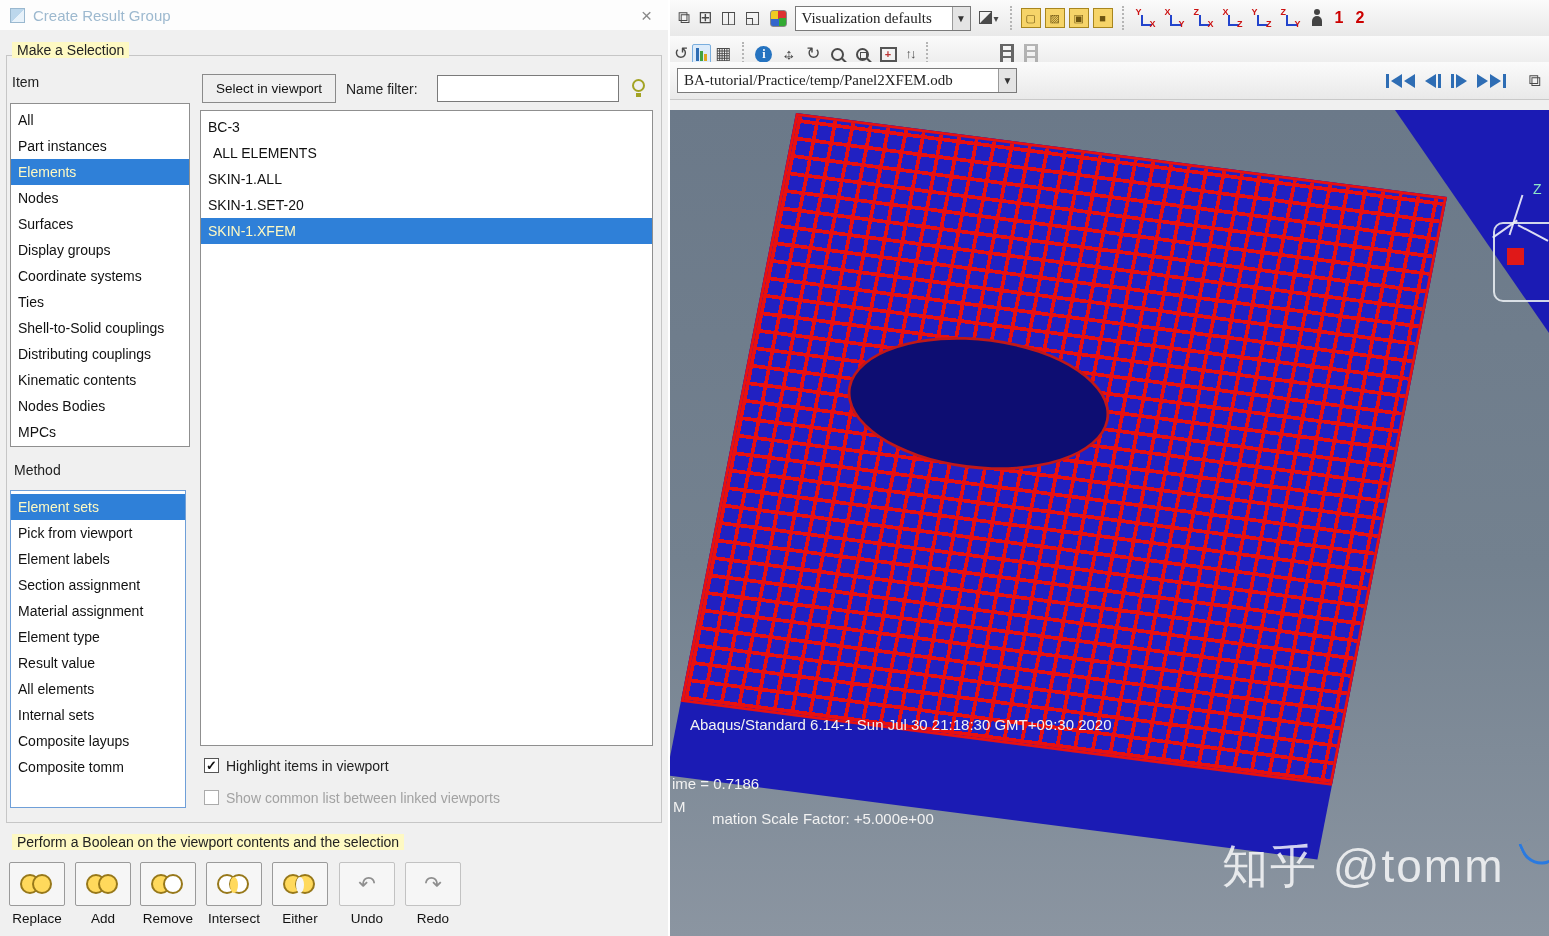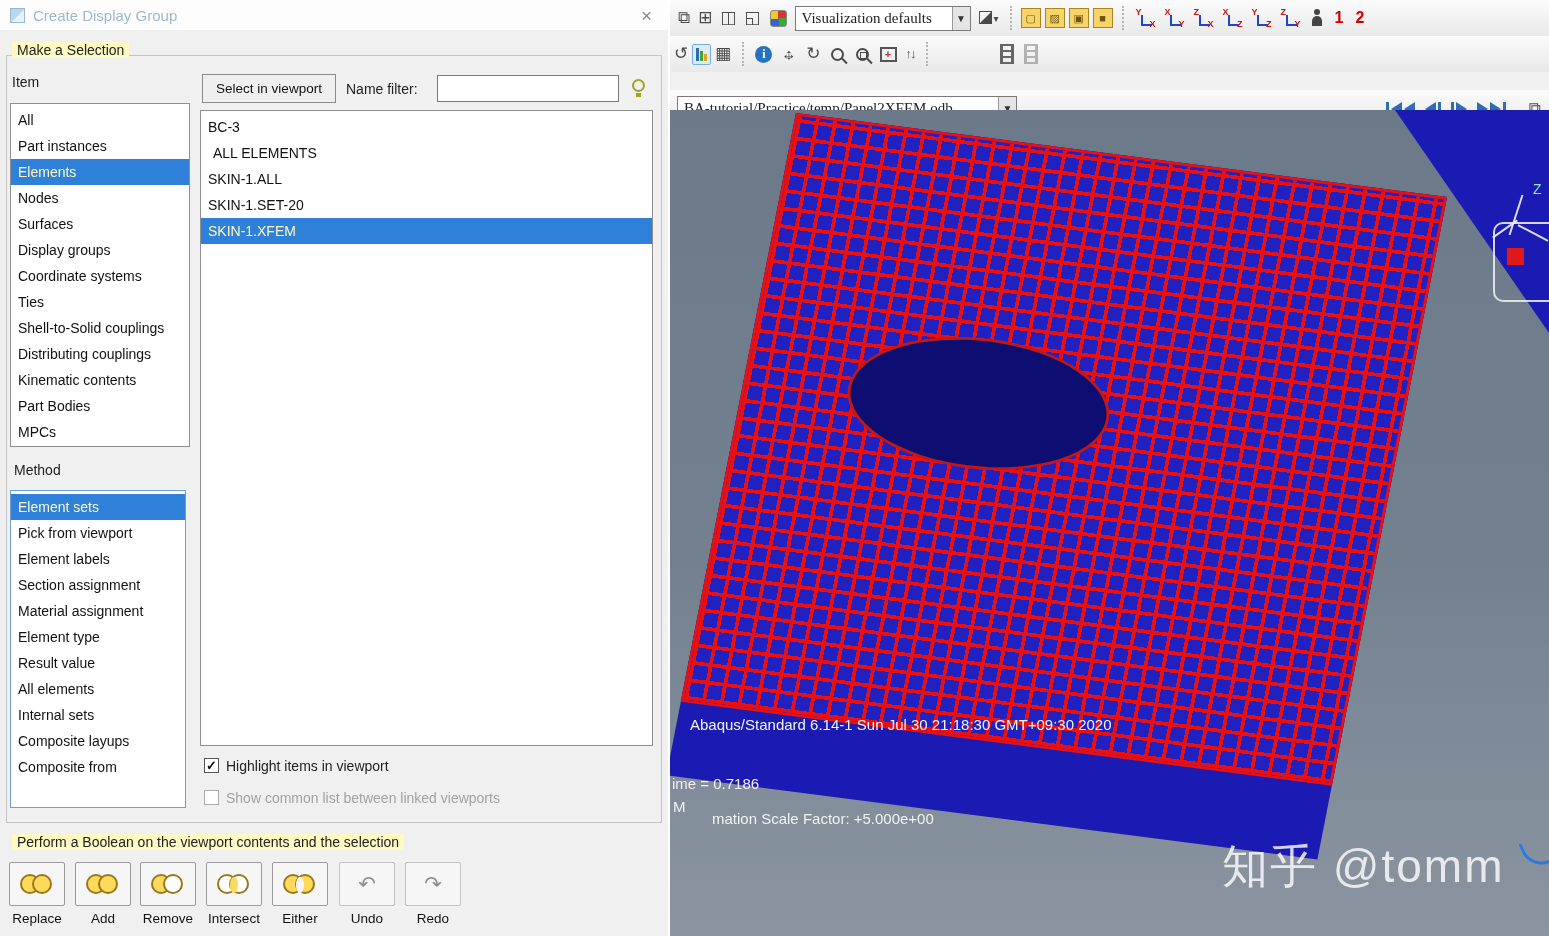--- a/index.html
+++ b/index.html
@@ -46,21 +46,21 @@
   .venn.remove b.r { background:#ffffff; }
   .venn.intersect b { background:#ffffff; }
   .venn .lens { position:absolute; left:14px; top:4px; width:8px; height:16px; border-radius:50%; }
   .venn.intersect .lens { background:#ffd95c; }
   .venn.either .lens { background:#f6f6f6; }
 
   
   .tbar { position:absolute; left:670px; width:879px; background:linear-gradient(180deg,#fbfbfb,#e9e9e9); display:flex; align-items:center; padding:0 4px; }
   .tbar1 { top:0; height:36px; }
   .tbar2 { top:36px; height:36px; }
-  .tbar3 { top:62px; height:38px; border-bottom:1px solid #c9c9c9;margin-top:28px; }
+  .tbar3 { top:62px; height:38px; border-bottom:1px solid #c9c9c9; }
   .tico { font-size:17px; color:#4a4a4a; padding:2px 4px; line-height:20px; }
   .sep { width:2px; height:24px; border-left:2px dotted #b5b5b5; margin:0 7px; }
   .palette { width:17px; height:17px; border:1px solid #888; border-radius:3px; margin:0 5px;
              background:conic-gradient(#d33 0 25%, #3a3 0 50%, #36c 0 75%, #ec2 0); }
   .combo { display:flex; align-items:center; background:#fff; border:1px solid #7a7a7a; height:25px; margin:0 3px; }
   .combo .ctext { padding:0 6px; font-size:15px; white-space:nowrap; overflow:hidden;font-family:Liberation Serif, serif; }
   .combo .cbtn { width:18px; height:100%; background:#e4e4e4; border-left:1px solid #9a9a9a; font-size:10px; display:flex; align-items:center; justify-content:center; color:#333; }
   .cube { width:20px; height:20px; margin:0 2px; background:#f6d469; border:1px solid #a8861e; font-size:11px; line-height:18px; text-align:center; color:#6d5410; }
   .axbtn { width:27px; height:26px; position:relative; margin:0 1px; }
   .axbtn .ax { position:absolute; left:9px; bottom:5px; width:11px; height:11px; border-left:2px solid #2244cc; border-bottom:2px solid #2244cc; }
@@ -106,59 +106,59 @@
   .redsq { position:absolute; left:12px; top:24px; width:17px; height:17px; background:#e01818; }
   .watermark { position:absolute; left:552px; top:726px; font-size:46px; color:rgba(255,255,255,.8); letter-spacing:2px; z-index:4; white-space:nowrap; }
   .sig { position:absolute; right:-8px; top:726px; width:34px; height:30px; border-bottom:3px solid #2a7ae0; border-left:3px solid #2a7ae0; border-radius:0 0 0 22px; transform:rotate(-25deg); z-index:4; }
 </style>
 </head>
 <body>
 
 <div class="dialog">
   <div class="titlebar">
     <span class="dlgicon"></span>
-    <span class="dlgtitle">Create Display Group</span>
+    <span class="dlgtitle">Create Result Group</span>
     <span class="dlgclose">×</span>
   </div>
 
   <div class="groupbox" style="left:6px; top:55px; width:656px; height:768px;"></div>
   <span class="legend" style="left:12px; top:42px;">Make a Selection</span>
 
   <span class="lbl" style="left:12px; top:74px;">Item</span>
 
   <div class="listbox" style="left:10px; top:103px; width:180px; height:344px;">
     <div class="row">All</div>
     <div class="row">Part instances</div>
     <div class="row selected">Elements</div>
     <div class="row">Nodes</div>
     <div class="row">Surfaces</div>
     <div class="row">Display groups</div>
     <div class="row">Coordinate systems</div>
     <div class="row">Ties</div>
     <div class="row">Shell-to-Solid couplings</div>
     <div class="row">Distributing couplings</div>
     <div class="row">Kinematic contents</div>
-    <div class="row">Part Bodies</div>
+    <div class="row">Nodes Bodies</div>
     <div class="row">MPCs</div>
   </div>
 
   <span class="lbl" style="left:14px; top:462px;">Method</span>
 
   <div class="listbox methodbox" style="left:10px; top:490px; width:176px; height:318px;">
     <div class="row selected">Element sets</div>
     <div class="row">Pick from viewport</div>
     <div class="row">Element labels</div>
     <div class="row">Section assignment</div>
     <div class="row">Material assignment</div>
     <div class="row">Element type</div>
     <div class="row">Result value</div>
     <div class="row">All elements</div>
     <div class="row">Internal sets</div>
     <div class="row">Composite layups</div>
-    <div class="row">Composite from</div>
+    <div class="row">Composite tomm</div>
   </div>
 
   <div class="btn" style="left:202px; top:74px; width:134px; height:29px;">Select in viewport</div>
   <span class="lbl" style="left:346px; top:81px;">Name filter:</span>
   <input class="textinput" style="left: 437px; top: 75px; width: 182px; height: 27px;" value="">
   <span class="bulb" style="left:632px; top:79px;"></span>
 
   <div class="listbox" style="left:200px; top:110px; width:453px; height:636px;">
     <div class="row">BC-3</div>
     <div class="row" style="padding-left:12px;">ALL ELEMENTS</div>

